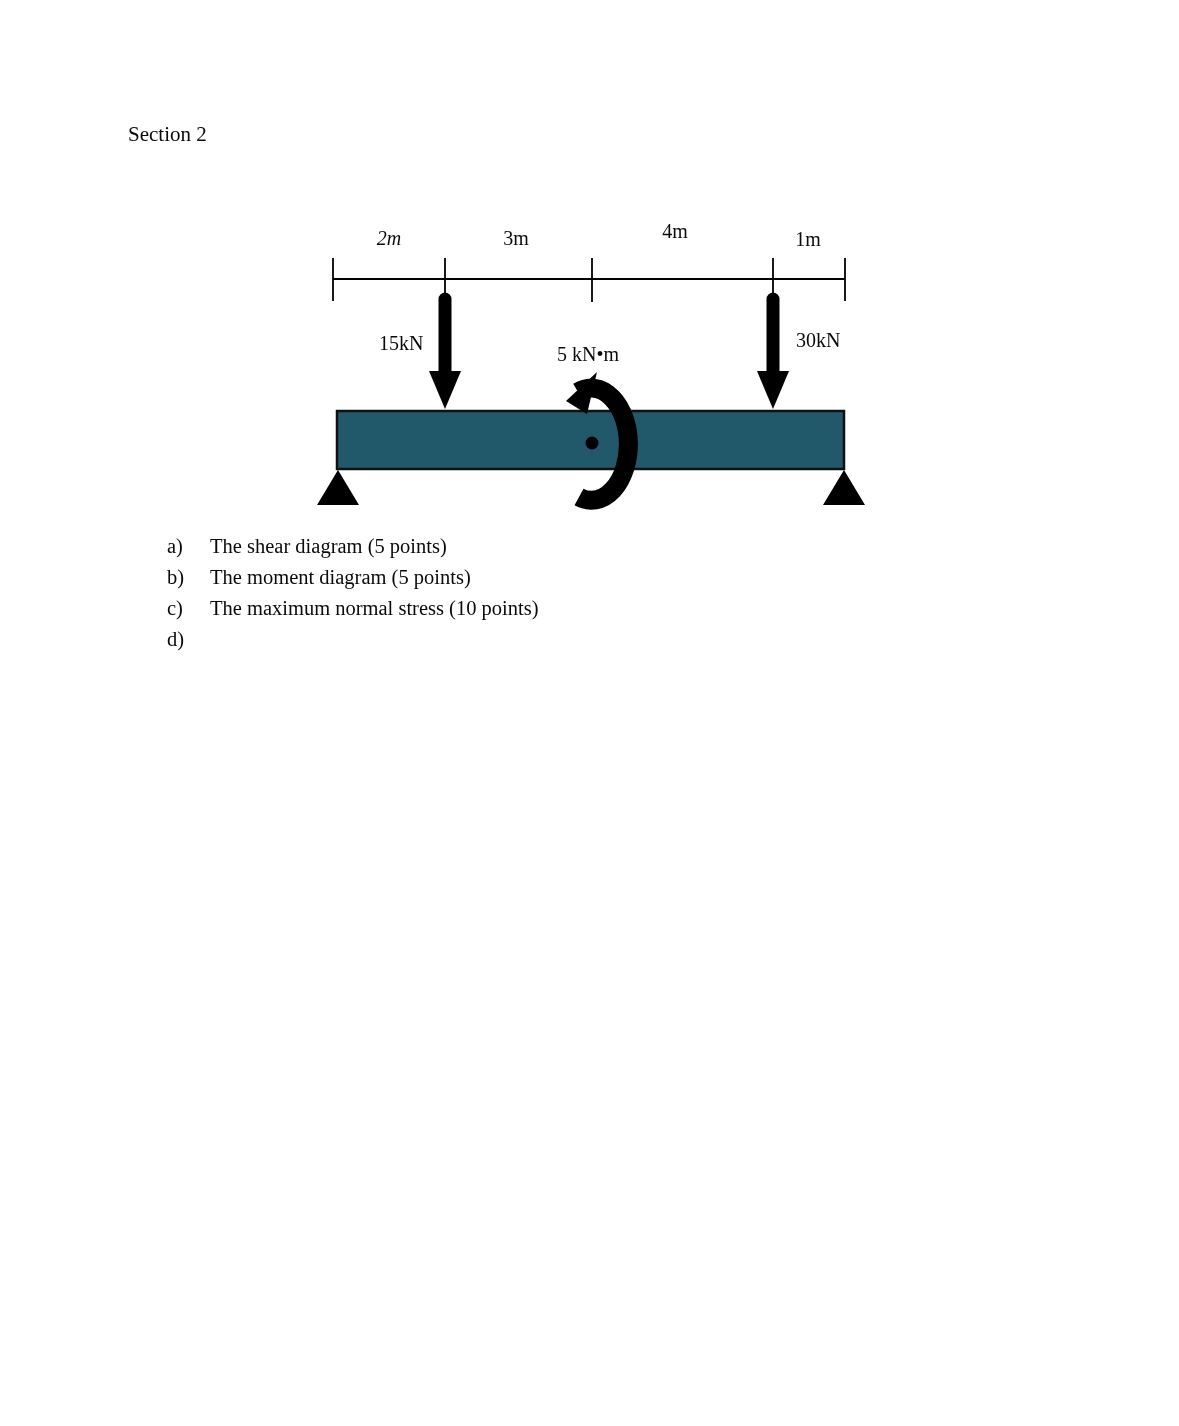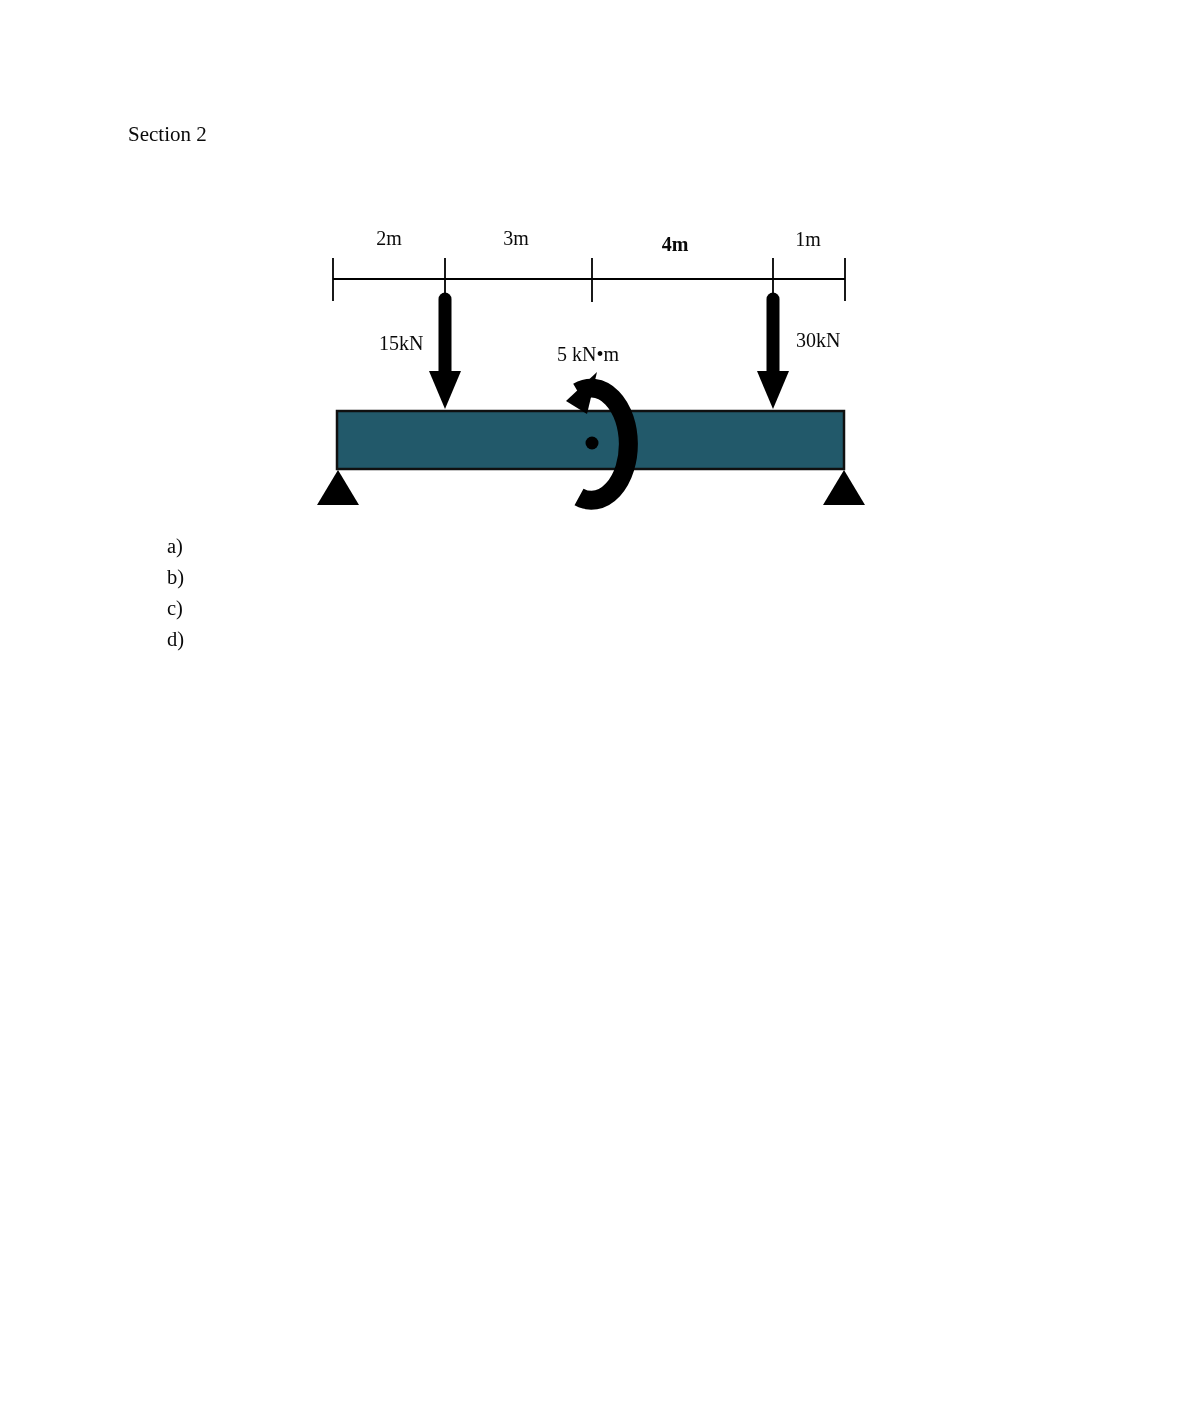--- a/index.html
+++ b/index.html
@@ -95,37 +95,40 @@
     <polygon points="338,470 317,505 359,505" fill="#000000"></polygon>
     <polygon points="844,470 823,505 865,505" fill="#000000"></polygon>
 
     <g>
       <path d="M 579 497 A 37 56 0 1 0 578 392" fill="none" stroke="#000000" stroke-width="19"></path>
       <polygon points="566,401 597,372 587,414" fill="#000000"></polygon>
       <circle cx="592" cy="443" r="6.5" fill="#000000"></circle>
     </g>
   </svg>
 
-  <div class="dim-label" style="left:389px; top:227px;">2m</div>
+  <div class="dim-label" style="left:389px; top:227px;font-style:italic;">2m</div>
   <div class="dim-label" style="left:516px; top:227px;">3m</div>
-  <div class="dim-label" style="left:675px; top:233px;font-weight:bold;">4m</div>
+  <div class="dim-label" style="left:675px; top:220px;">4m</div>
   <div class="dim-label" style="left:808px; top:228px;">1m</div>
 
   <div class="load-label" style="left:379px; top:332px;">15kN</div>
   <div class="load-label" style="left:557px; top:343px;">5 kN•m</div>
   <div class="load-label" style="left:796px; top:329px;">30kN</div>
 
   <div class="questions">
     <div class="q-row">
       <span class="q-marker">a)</span>
+      <span class="q-text">The shear diagram (5 points)</span>
     </div>
     <div class="q-row">
       <span class="q-marker">b)</span>
+      <span class="q-text">The moment diagram (5 points)</span>
     </div>
     <div class="q-row">
       <span class="q-marker">c)</span>
+      <span class="q-text">The maximum normal stress (10 points)</span>
     </div>
     <div class="q-row">
       <span class="q-marker">d)</span>
     </div>
   </div>
 
 </div>
 
 </body></html>

